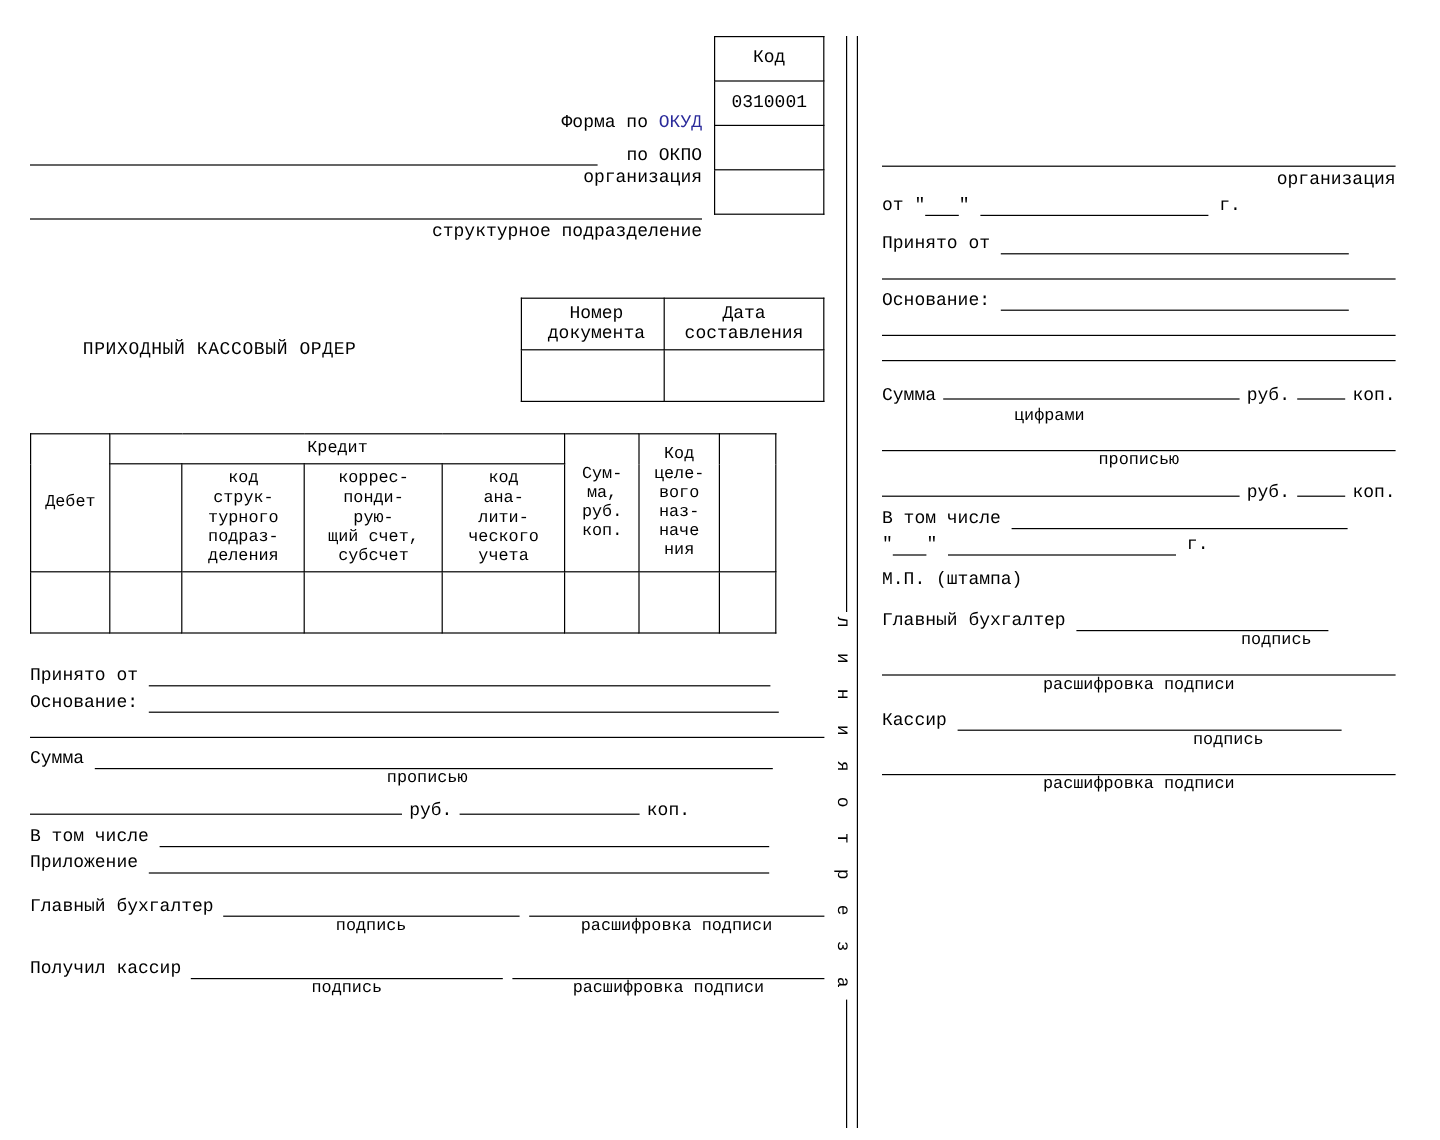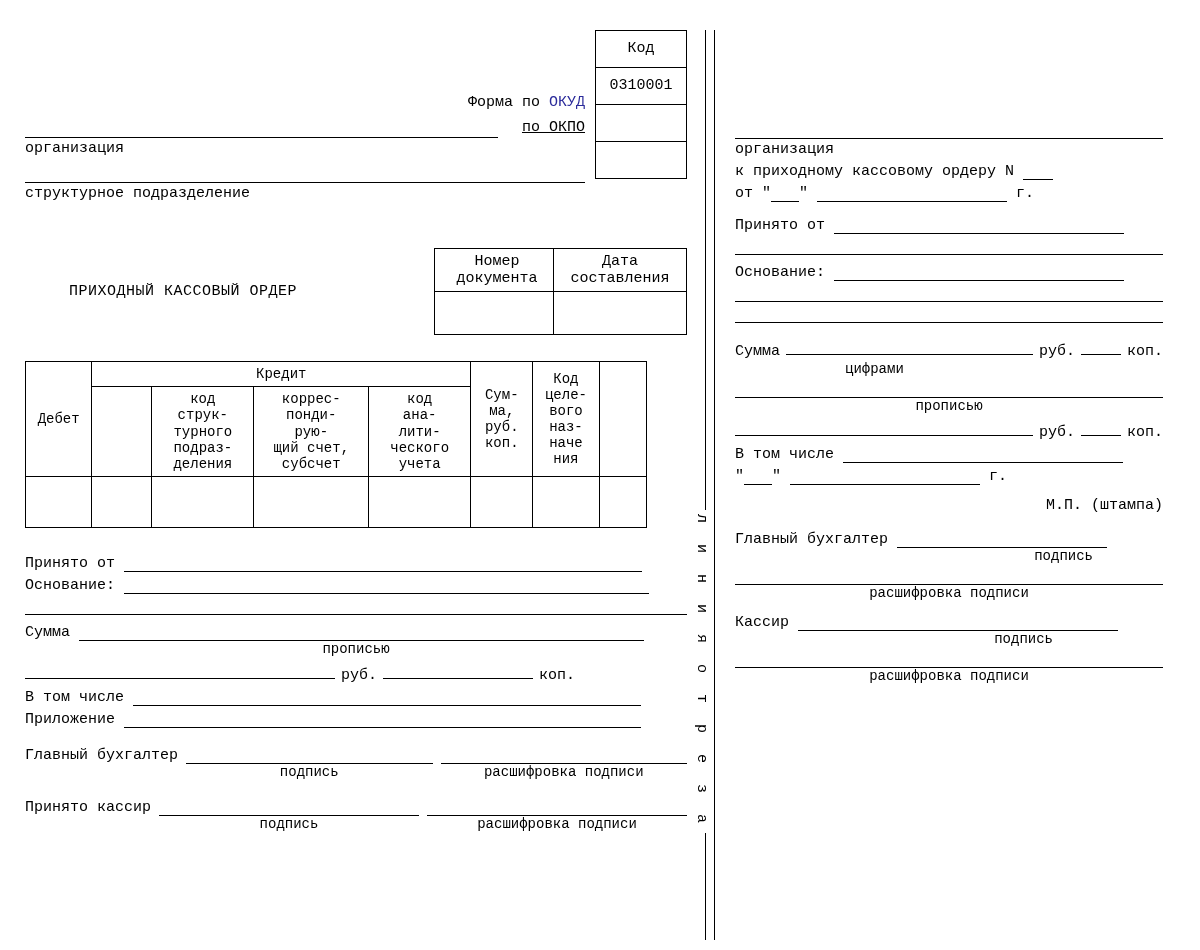--- a/index.html
+++ b/index.html
@@ -61,21 +61,21 @@
     border: 1px solid #000;
     text-align: center;
     vertical-align: middle;
     font-weight: normal;
   }
   .codebox th, .codebox td { height: 34px; }
   .codebox { width: 92px; }
   .top-row { display: flex; align-items: flex-start; }
   .top-left { flex: 1; }
   .org-line { border-bottom: 1px solid #000; height: 18px; }
-  .sub-cap { text-align: left; margin-top: 2px; }
+  .sub-cap { text-align: right; margin-top: 2px; }
   .form-row { text-align: right; margin-top: 4px; }
   .okud-link { color: #2a2a9a; text-decoration: none; }
   .doc-title-row { display: flex; align-items: center; margin-top: 46px; gap: 20px;}
   .doc-title { letter-spacing: 0.5px; margin-left: 44px; }
   .datebox th, .datebox td { height: 34px; padding: 4px 6px; }
   .main-table { width: 622px; margin-top: 26px; }
   .main-table th, .main-table td {
     padding: 4px 2px;
     font-size: 14px;
     text-align: left;
@@ -105,21 +105,21 @@
 
   <div class="left">
 
     <div class="top-row">
       <div class="top-left">
         <div style="height:60px"></div>
         <div class="form-row">
           <span>Форма по </span><a href="#" class="okud-link">ОКУД</a>
         </div>
         <div class="form-row" style="margin-top:8px;">
-          <div style="display:flex; gap:24px;text-decoration:underline;">
+          <div style="display:flex; align-items:flex-end; gap:24px;">
             <div style="flex:1;">
               <div class="org-line"></div>
             </div>
             <span>по ОКПО</span>
           </div>
         </div>
         <div class="sub-cap">организация</div>
         <div class="org-line" style="margin-top:6px;"></div>
         <div class="sub-cap">структурное подразделение</div>
       </div>
@@ -220,39 +220,38 @@
       <div class="row"><span>В том числе</span> <span class="fill" style="width:508px;"></span></div>
       <div class="row"><span>Приложение</span> <span class="fill" style="width:517px;"></span></div>
 
       <div class="sig-row">
         <span>Главный бухгалтер</span>
         <div class="slot"><span class="fill"></span><div class="cap-below">подпись</div></div>
         <div class="slot"><span class="fill"></span><div class="cap-below">расшифровка подписи</div></div>
       </div>
 
       <div class="sig-row">
-        <span>Принято кассир</span>
+        <span>Получил кассир</span>
         <div class="slot"><span class="fill"></span><div class="cap-below">подпись</div></div>
         <div class="slot"><span class="fill"></span><div class="cap-below">расшифровка подписи</div></div>
       </div>
     </div>
   </div>
 
   <div class="cut">
     <div class="line1"></div>
     <div class="line2"></div>
     <div class="vlabel">л и н и я   о т р е з а</div>
   </div>
 
   <div class="right">
     <div class="org-line"></div>
     <div class="sub-cap">организация</div>
 
 
-    <div class="row"><span>к приходному кассовому ордеру N</span> <span class="fill" style="width:30px;"></span></div>
     <div class="row"><span>от</span> "<span class="fill" style="width:28px;"></span>" <span class="fill" style="width:190px;"></span> <span>г.</span></div>
 
     <div class="row" style="margin-top:14px;"><span>Принято от</span> <span class="fill" style="width:290px;"></span></div>
     <div class="full"></div>
     <div class="row" style="margin-top:8px;"><span>Основание:</span> <span class="fill" style="width:290px;"></span></div>
     <div class="full"></div>
     <div class="full"></div>
 
     <div class="row" style="margin-top:14px; display:flex; gap:6px; align-items:baseline;">
       <span>Сумма</span>
@@ -266,21 +265,21 @@
     <div class="cap-below">прописью</div>
     <div class="row" style="display:flex; gap:6px; align-items:baseline;">
       <span class="fill" style="flex:1;"></span>
       <span>руб.</span>
       <span class="fill" style="width:40px;"></span>
       <span>коп.</span>
     </div>
     <div class="row"><span>В том числе</span> <span class="fill" style="width:280px;"></span></div>
     <div class="row">"<span class="fill" style="width:28px;"></span>" <span class="fill" style="width:190px;"></span> <span>г.</span></div>
 
-    <div class="row" style="text-align:right; margin-top:12px;">М.П. (штампа)</div>
+    <div class="row" style="text-align:left; margin-top:12px;">М.П. (штампа)</div>
 
     <div class="row" style="margin-top:16px;"><span>Главный бухгалтер</span> <span class="fill" style="width:210px;"></span></div>
     <div class="cap-below" style="text-align:right; padding-right:70px;">подпись</div>
     <div class="full"></div>
     <div class="cap-below">расшифровка подписи</div>
 
     <div class="row" style="margin-top:12px;"><span>Кассир</span> <span class="fill" style="width:320px;"></span></div>
     <div class="cap-below" style="text-align:right; padding-right:110px;">подпись</div>
     <div class="full"></div>
     <div class="cap-below">расшифровка подписи</div>

